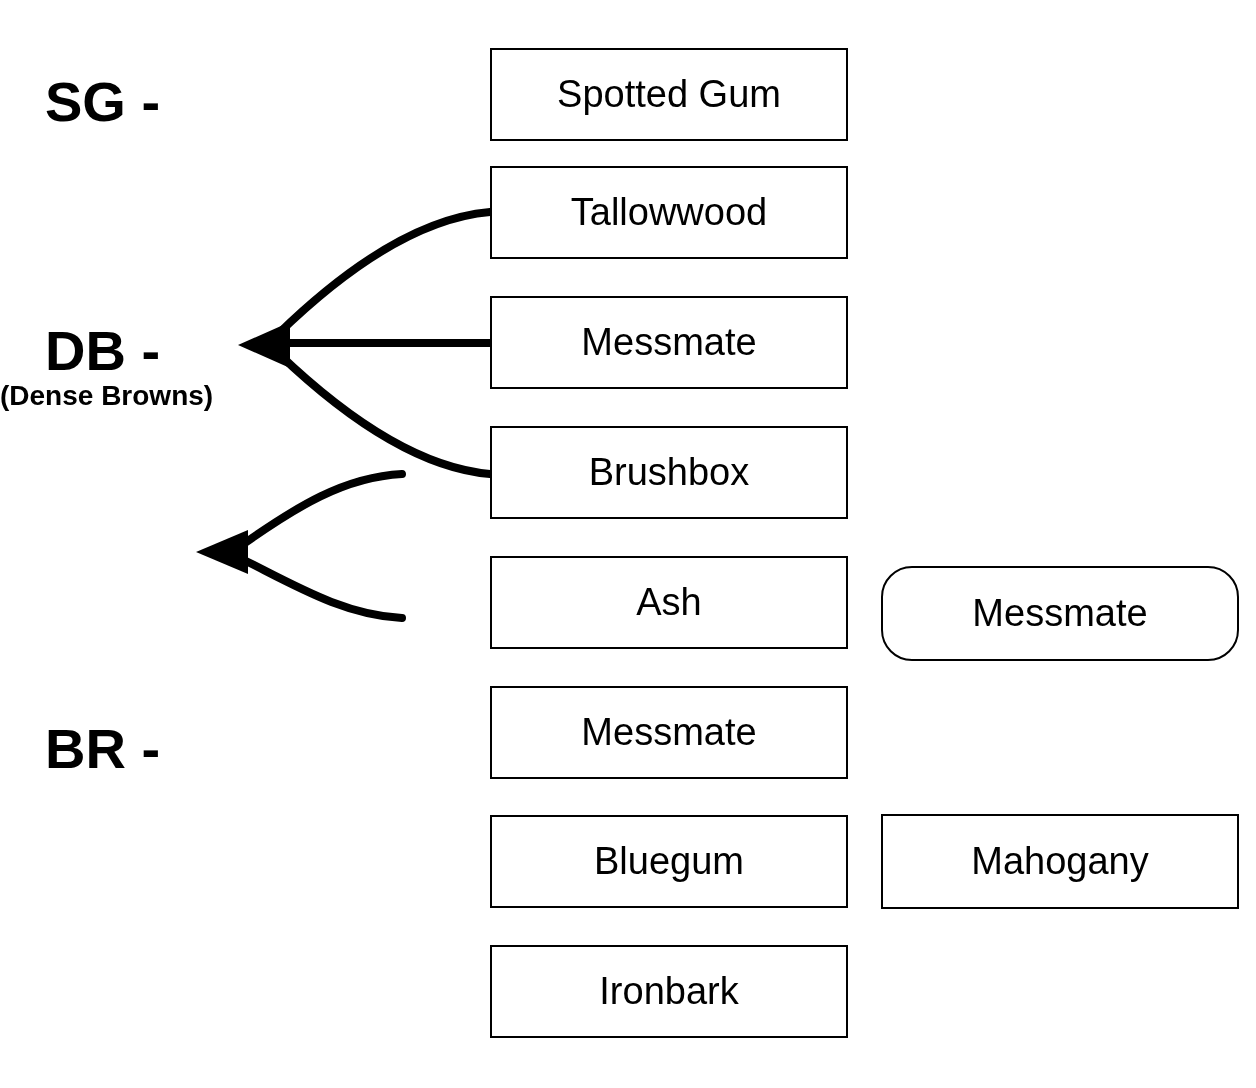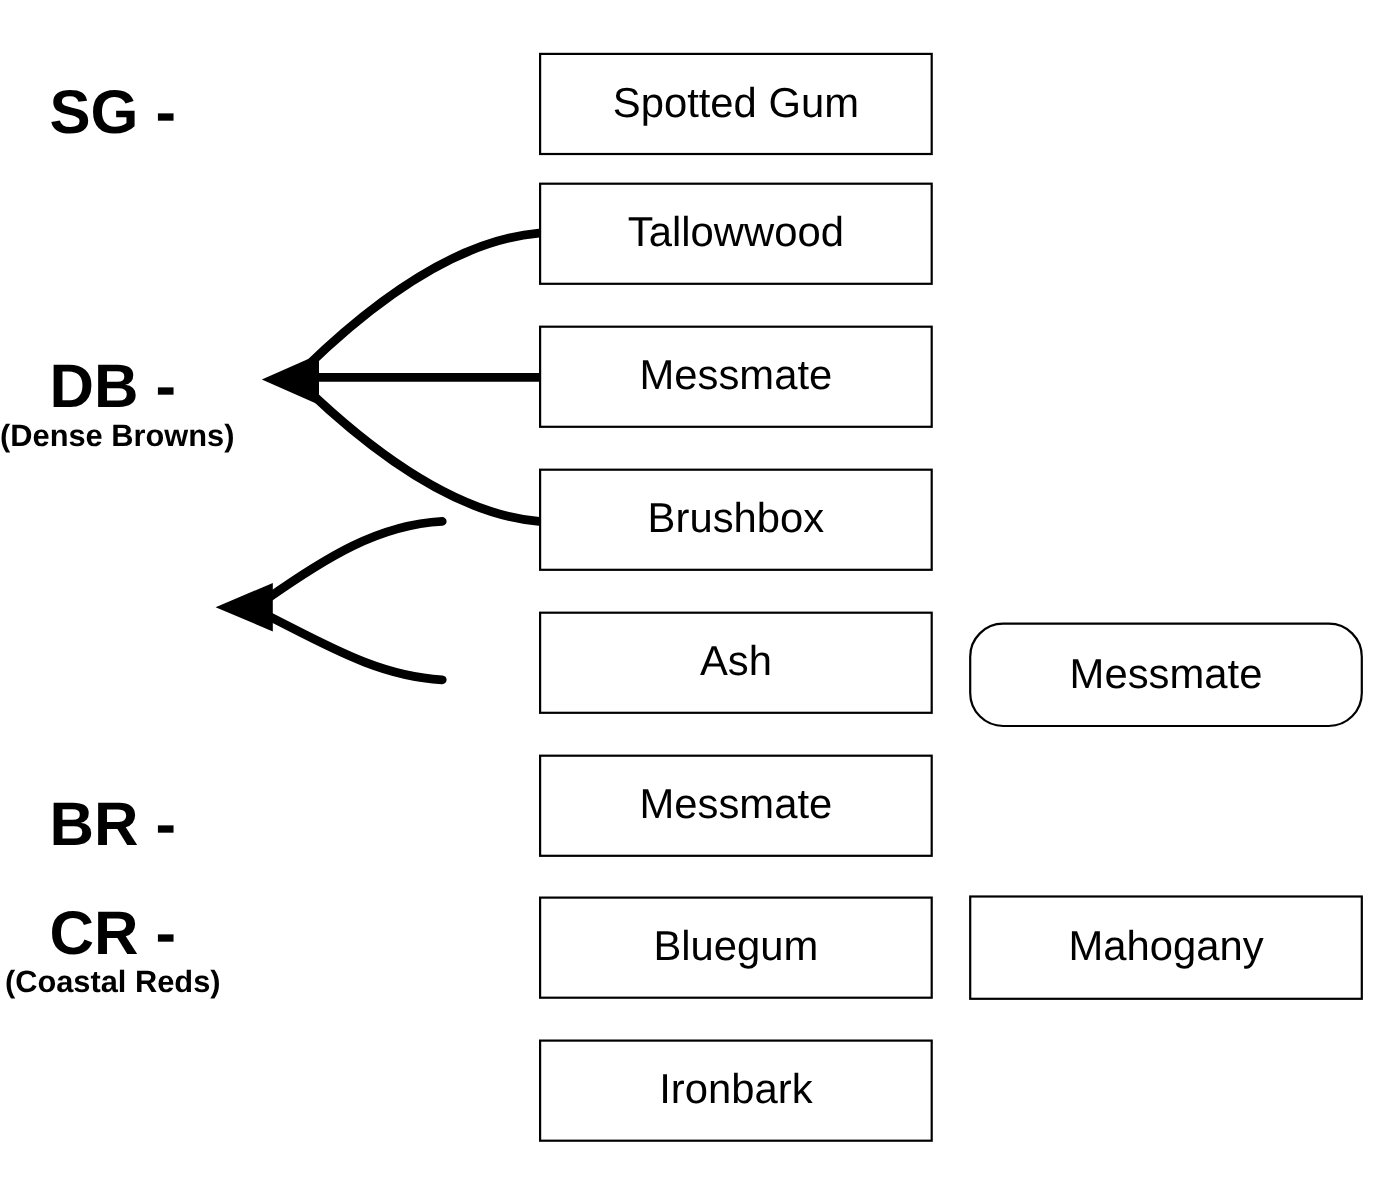--- a/index.html
+++ b/index.html
@@ -105,24 +105,20 @@
   <div class="grp g-db">
     <div class="code">DB -</div>
     <div class="gname">(Dense Browns)</div>
   </div>
 
 
   <div class="grp g-br">
     <div class="code">BR -</div>
   </div>
 
-  <div class="grp g-cr">
-    <div class="code">CR -</div>
-    <div class="gname">(Coastal Reds)</div>
-  </div>
 
 
   <div class="box col1 b1">Spotted Gum</div>
   <div class="box col1 b2">Tallowwood</div>
   <div class="box col1 b3">Messmate</div>
   <div class="box col1 b4">Brushbox</div>
   <div class="box col1 b5">Ash</div>
   <div class="box col1 b6">Messmate</div>
   <div class="box col1 b7">Bluegum</div>
   <div class="box col1 b8">Ironbark</div>

